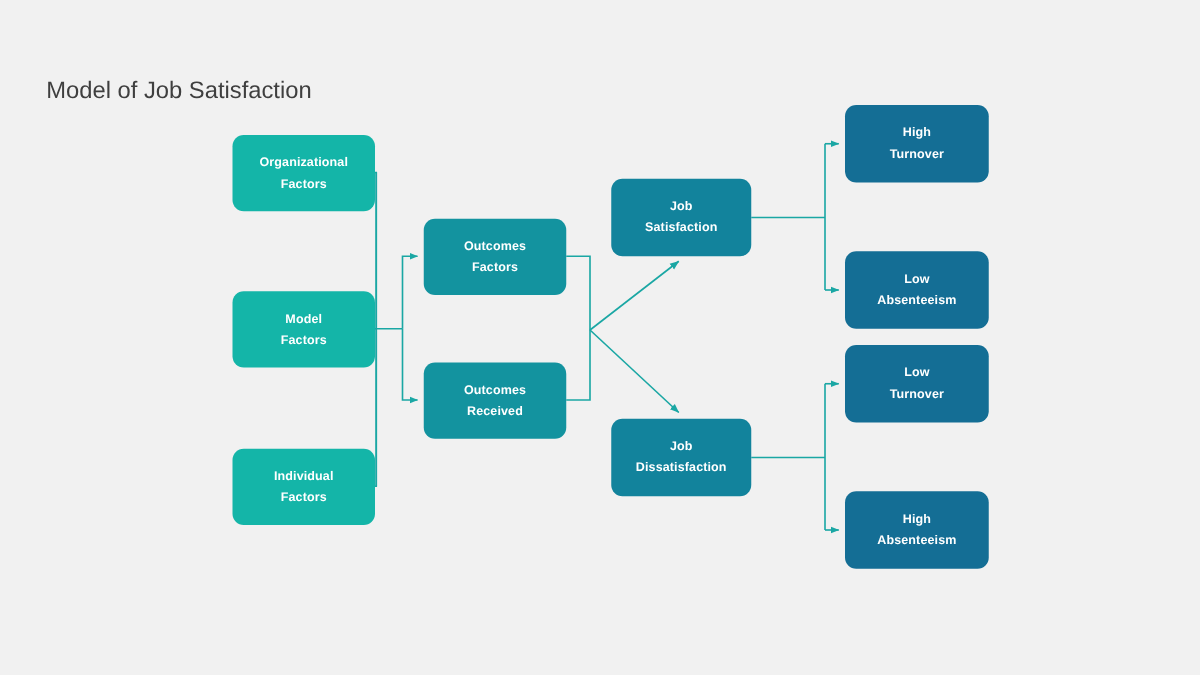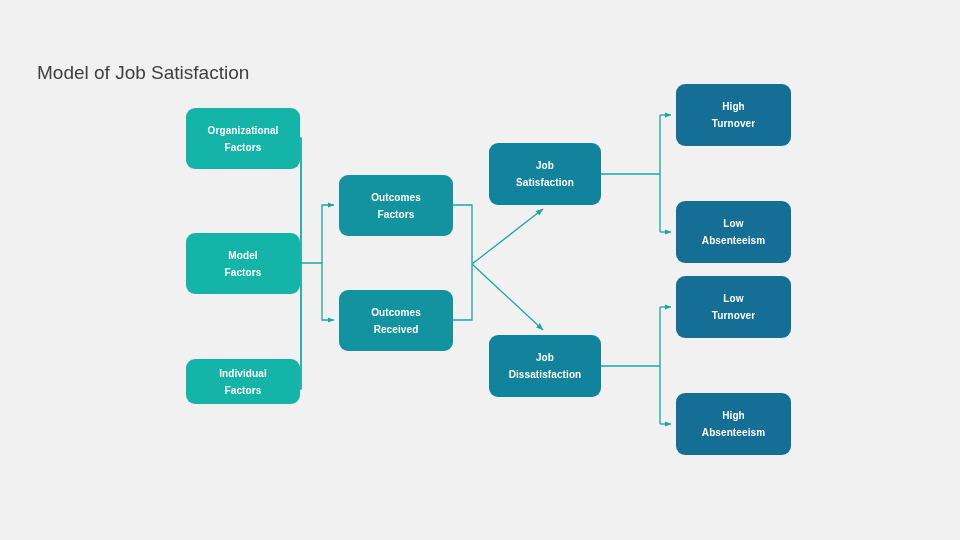--- a/index.html
+++ b/index.html
@@ -125,21 +125,21 @@
     </svg>
 
     <div class="node tier-input" style="left:170px; top:108px; width:114px; height:61px;">
       <span class="label"><span>Organizational</span><br><span>Factors</span></span>
     </div>
 
     <div class="node tier-input" style="left:170px; top:233px; width:114px; height:61px;">
       <span class="label"><span>Model</span><br><span>Factors</span></span>
     </div>
 
-    <div class="node tier-input" style="left:170px; top:359px; width:114px; height:45px;">
+    <div class="node tier-input" style="left:170px; top:359px; width:114px; height:61px;">
       <span class="label"><span>Individual</span><br><span>Factors</span></span>
     </div>
 
     <div class="node tier-mid" style="left:339px; top:175px; width:114px; height:61px;">
       <span class="label"><span>Outcomes</span><br><span>Factors</span></span>
     </div>
 
     <div class="node tier-mid" style="left:339px; top:290px; width:114px; height:61px;">
       <span class="label"><span>Outcomes</span><br><span>Received</span></span>
     </div>

